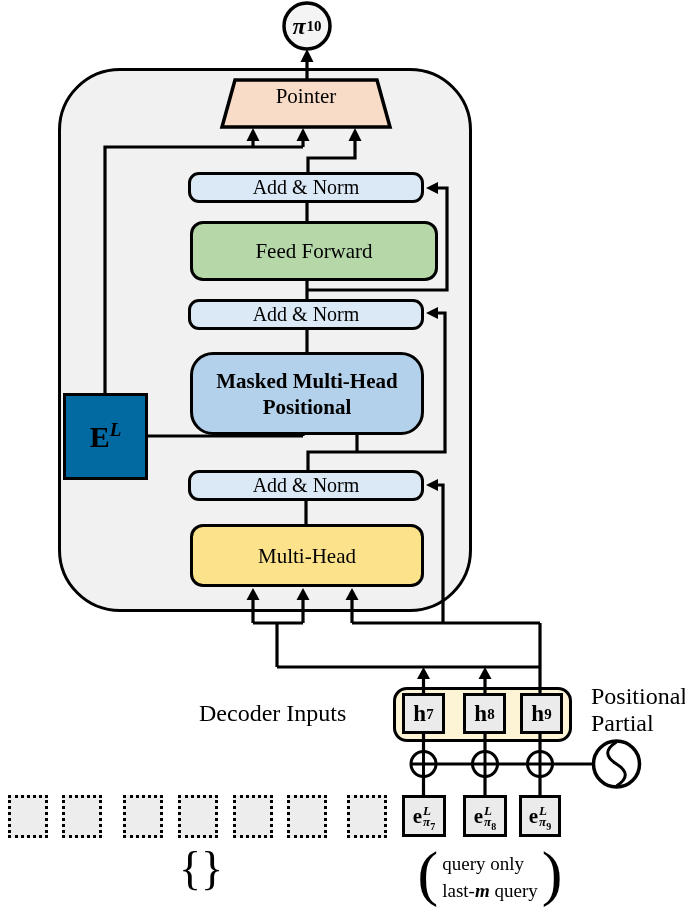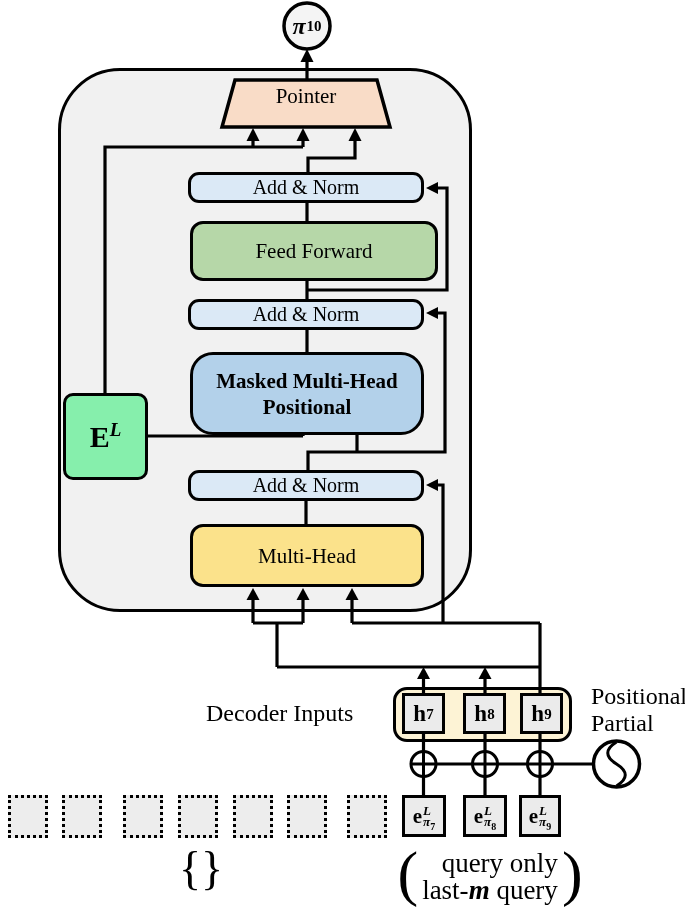--- a/index.html
+++ b/index.html
@@ -57,21 +57,21 @@
   #caption-left{
     position:absolute;z-index:2;left:0px;top:841px;width:402px;height:58px;
     display:flex;align-items:center;justify-content:center;font-size:25px;white-space:nowrap;
   }
   #caption-left .brace{font-size:46px;font-weight:400;position:relative;top:-2px;}
   #caption-right{
     position:absolute;z-index:2;left:394px;top:840px;width:192px;height:74px;
     display:flex;align-items:center;justify-content:center;
   }
   #caption-right .paren{font-size:62px;font-weight:400;position:relative;top:-4px;}
-  #caption-right .ctext{display:flex;flex-direction:column;align-items:flex-end;font-size:27px;line-height:27px;padding:0 4px;white-space:nowrap;}
+  #caption-right .ctext{display:flex;flex-direction:column;align-items:flex-start;font-size:19px;line-height:27px;padding:0 4px;white-space:nowrap;}
   .bim{font-weight:bold;font-style:italic;}
 </style>
 </head>
 <body>
 
 <div id="canvas">
 
   <div id="decoder-shell" class="abs" style="background-color: rgb(241, 241, 241);"></div>
 
   <svg class="wires" width="685" height="924" viewBox="0 0 685 924">
@@ -196,21 +196,21 @@
   <div class="block addnorm" style="top: 470px; background-color: rgb(219, 233, 246);">
     <span>Add &amp; Norm</span>
   </div>
 
   <div class="block" id="psa-block" style="background-color: rgb(251, 226, 139);">
     <span>
       <span>Multi-Head</span><br>
     </span>
   </div>
 
-  <div class="block" id="memory-block" style="background-color: #86efac; border-radius: 10px;">
+  <div class="block" id="memory-block" style="background-color: #0369a1;">
     <span><span>E</span><sup>L</sup></span>
   </div>
 
   <div class="abs" id="pointer-label">
     <span>Pointer</span>
   </div>
 
   <div class="abs" id="pi-label">
     <i>π</i>
       <sub>10</sub>
@@ -224,21 +224,21 @@
   </div>
   <div class="hnode" style="left:463px;">
     <span>h</span>
       <sub>8</sub>
   </div>
   <div class="hnode" style="left:520px;">
     <span>h</span>
       <sub>9</sub>
   </div>
 
-  <div class="sidelabel" style="left:206px;top:700px;">Decoder Inputs</div>
+  <div class="sidelabel" style="left:199px;top:700px;">Decoder Inputs</div>
 
   <div class="sidelabel" style="left:591px;top:683px;line-height:27px;">
     <span>Positional</span><br><span>Partial</span>
   </div>
 
   <div class="enode" style="left:402px;width:44px;">
     <span class="ebase">e</span>
       <span class="estack">
         <span class="esup">L</span>
         <span class="esub"><span>π</span><sub>7</sub></span>

